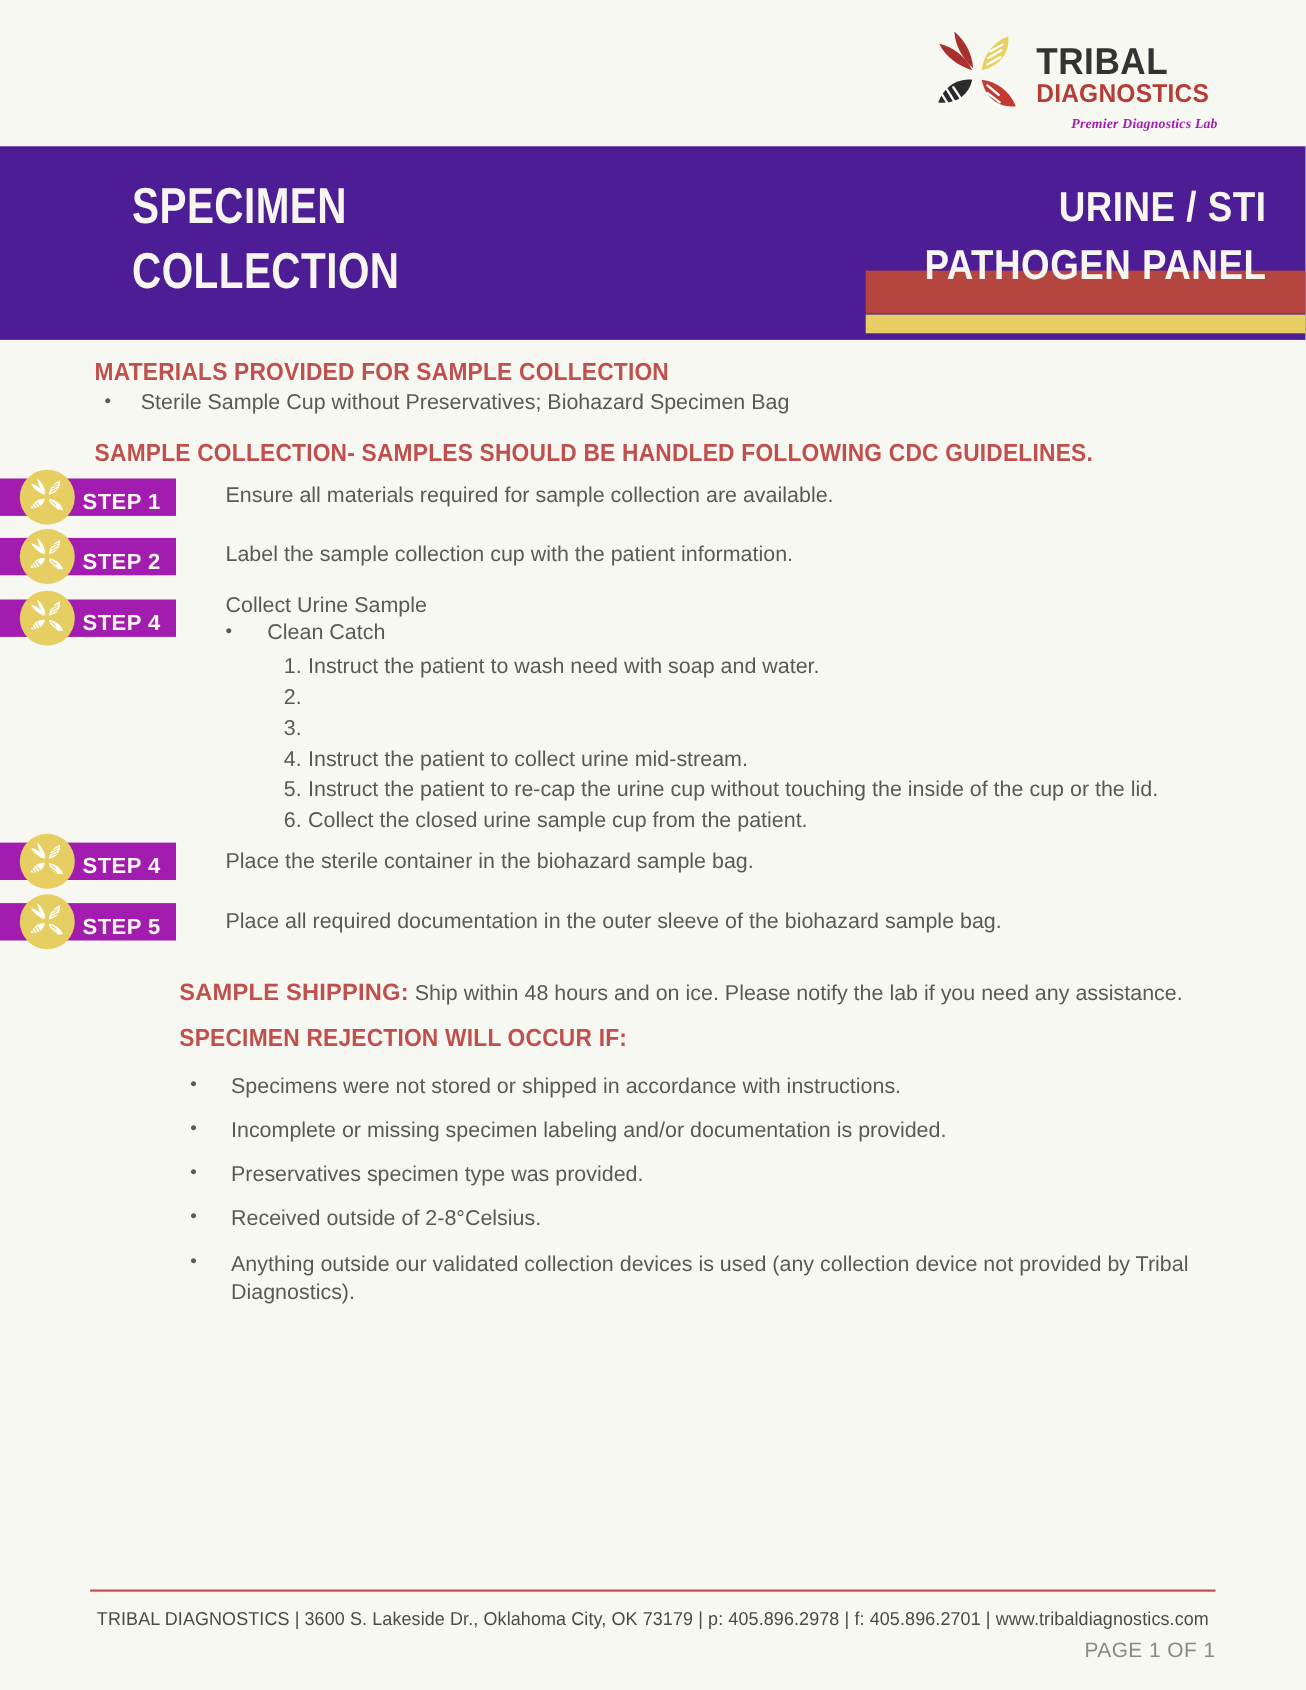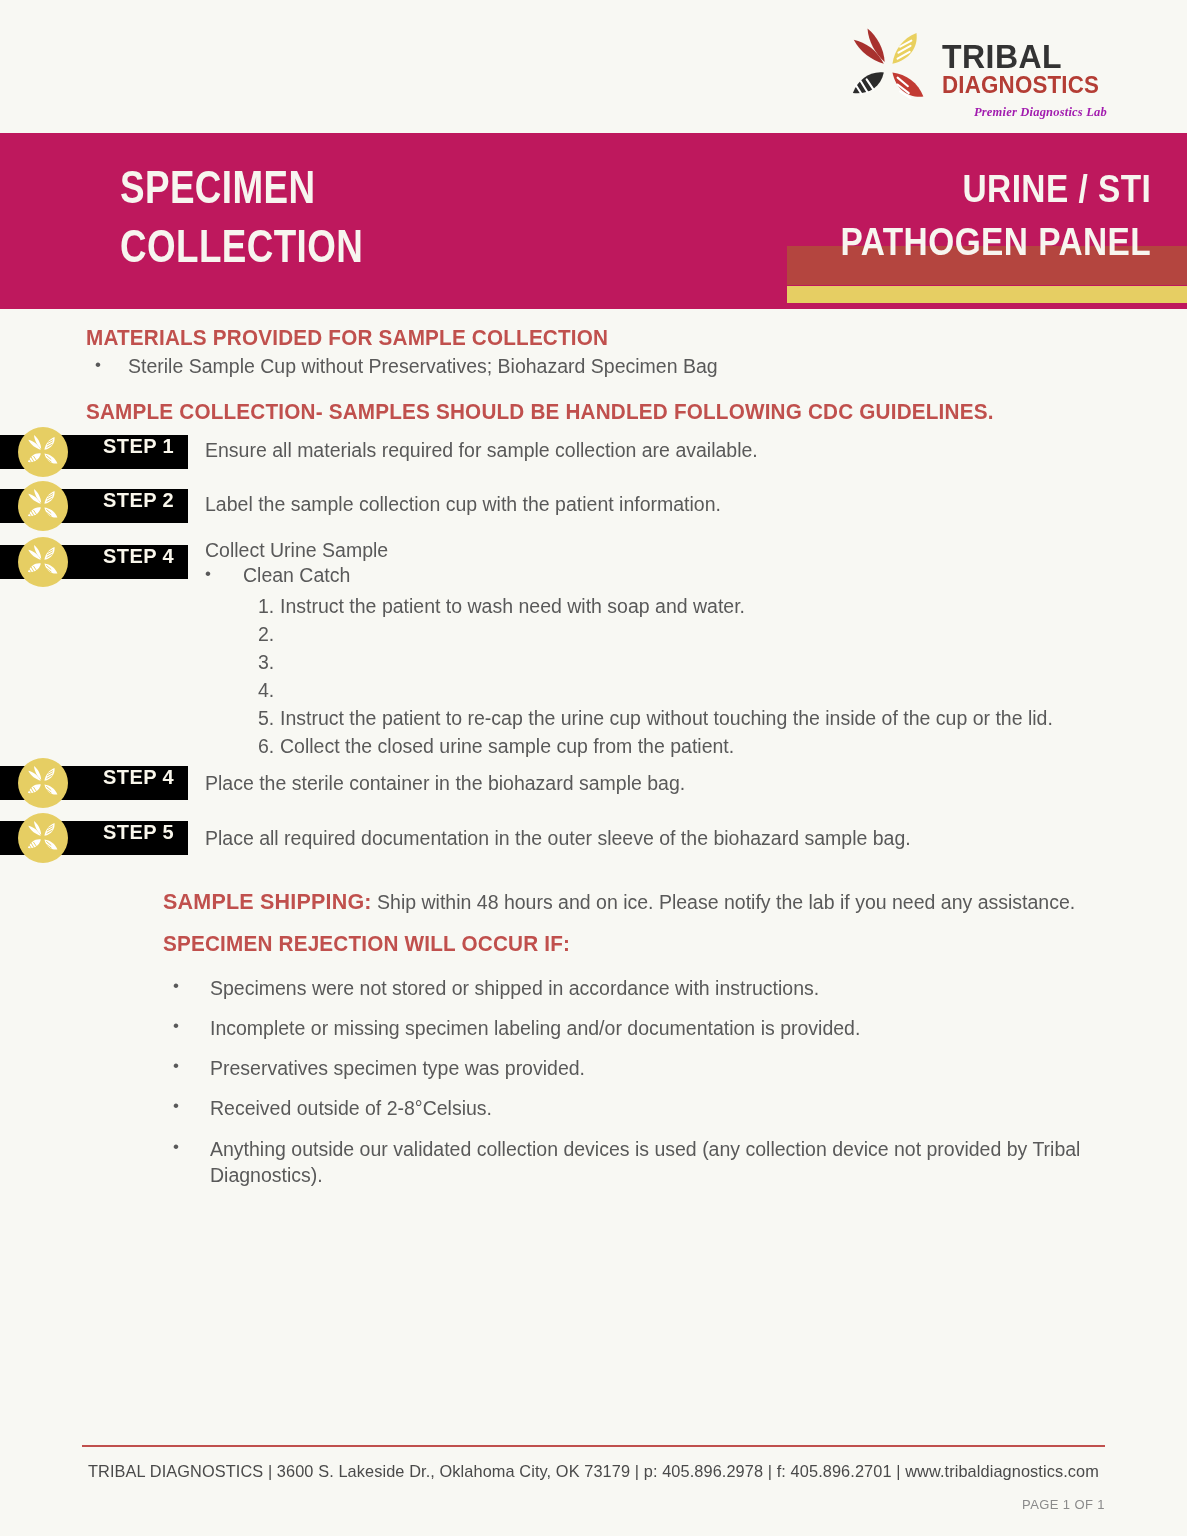--- a/index.html
+++ b/index.html
@@ -62,21 +62,21 @@
     margin-top: 7px;
     letter-spacing: 0.2px;
   }
 
   
   .header-band {
     position: absolute;
     top: 133px; left: 0;
     width: 1187px;
     height: 176px;
-    background: #be185d;
+    background: #4c1d95;
   }
   .header-shade {
     position: absolute;
     left: 787px; top: 113px;
     width: 400px; height: 39px;
     background: #B4453F;
   }
   .header-title {
     position: absolute;
     left: 120px; top: 25px;
@@ -137,25 +137,25 @@
 
   .sc-head { position: absolute; left: 86px; top: 96px; }
 
   
   .steps { position: absolute; left: 0; top: 132px; width: 1187px; }
   .step-row { position: relative; }
 
   .badge {
     position: absolute;
     left: 0;
-    width: 188px;
+    width: 160px;
     height: 34px;
-    background: #000000;
+    background: #a21caf;
     display: flex;
-    align-items: flex-start;
+    align-items: flex-end;
     justify-content: flex-end;
     padding-right: 14px;
   }
   .badge-label {
     color: #FAF7EC;
     font-family: "Liberation Sans", sans-serif;
     font-weight: bold;
     font-size: 20px;
     letter-spacing: 0.4px;
   }
@@ -242,21 +242,21 @@
     font-family: "Liberation Sans Narrow", "Liberation Sans", sans-serif;
     font-size: 17px;
     color: #4a4a4a;
     letter-spacing: 0.1px;
     transform: scaleX(0.96);
   }
   .footer-page {
     position: absolute;
     right: 82px; bottom: 24px;
     font-family: "Liberation Sans Narrow", "Liberation Sans", sans-serif;
-    font-size: 13px;
+    font-size: 19px;
     color: #8a8a8a;
     letter-spacing: 0.4px;
   }
 </style>
 </head>
 <body>
 
 <div class="logo-band">
   <div class="logo-wrap">
     <div class="logo-mark">
@@ -422,20 +422,21 @@
             <span>Instruct the patient to wash need with soap and water.</span>
           </div>
         <div class="nrow">
             <span class="num">2.</span>
           </div>
         <div class="nrow">
             <span class="num">3.</span>
           </div>
         <div class="nrow">
             <span class="num">4.</span>
+            <span>Instruct the patient to collect urine mid-stream.</span>
           </div>
         <div class="nrow">
             <span class="num">5.</span>
             <span>Instruct the patient to re-cap the urine cup without touching the inside of the cup or the lid.</span>
           </div>
         <div class="nrow">
             <span class="num">6.</span>
             <span>Collect the closed urine sample cup from the patient.</span>
           </div>
       </div>

